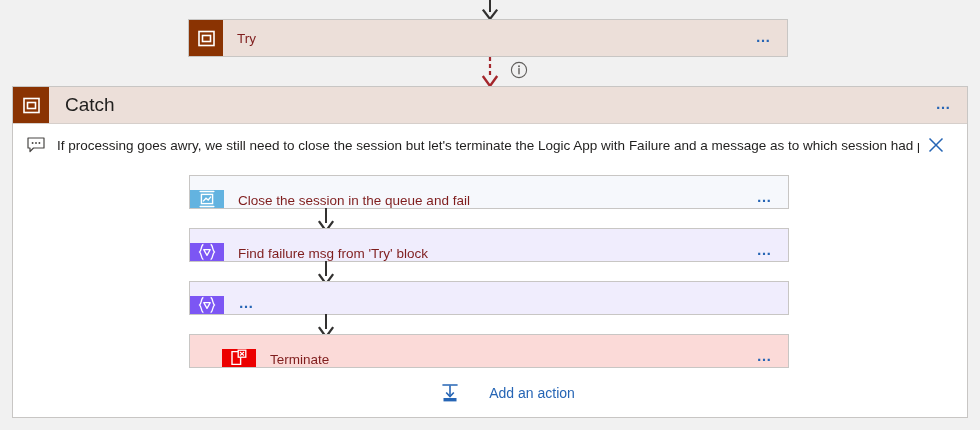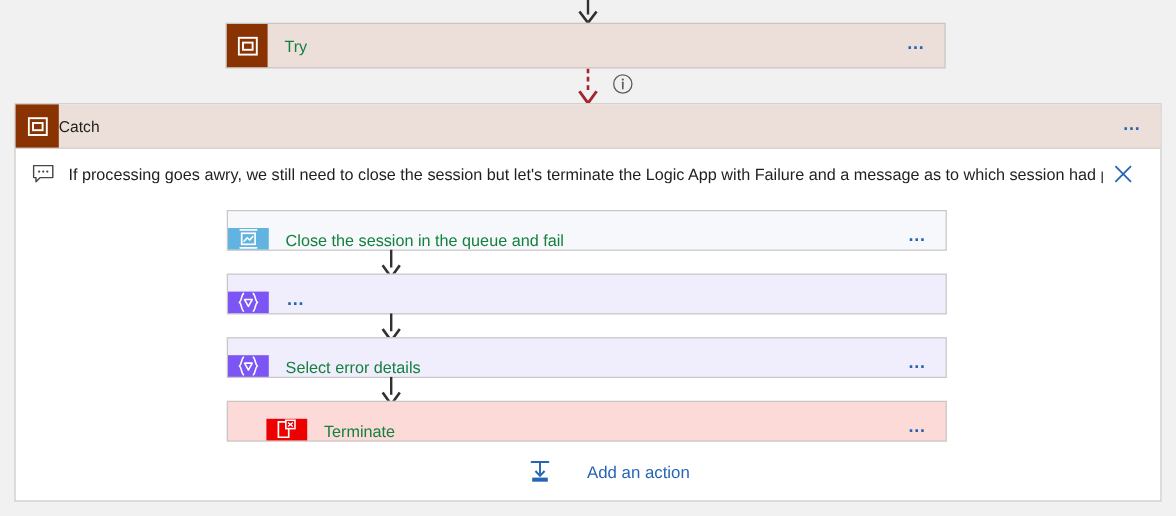--- a/index.html
+++ b/index.html
@@ -26,21 +26,21 @@
   }
   .card .ico{
     width:34px;min-width:34px;
     display:flex;align-items:center;justify-content:center;
   }
   .card .ttl{
     flex:1;
     display:flex;align-items:center;
     padding-left:14px;
     font-size:13.5px;
-    color:#15803d;
+    color:#7f1d1d;
     white-space:nowrap;
     overflow:hidden;
   }
   .dots{
     width:46px;min-width:46px;
     display:flex;align-items:center;justify-content:center;
     letter-spacing:2px;
     color:#2665b5;
     font-size:15px;
     line-height:1;
@@ -70,22 +70,22 @@
     height:36px;
     background:#ecdfd9;
     border-bottom:1px solid #d6cfcb;
     display:flex;align-items:stretch;
   }
   #catch-header .ico{
     width:36px;min-width:36px;background:#8a3302;
     display:flex;align-items:center;justify-content:center;
   }
   #catch-header .ttl{
-    flex:1;display:flex;align-items:center;
-    font-size:13px;
+    flex:1;display:flex;align-items:center;padding-left:16px;
+    font-size:19px;
   }
 
   
   #comment-row{
     position:absolute;left:0;top:37px;width:100%;height:42px;
     display:flex;align-items:center;
     padding:0 14px;
     box-sizing:border-box;
   }
   #comment-row .cicon{width:26px;min-width:26px;display:flex;align-items:center;}
@@ -223,39 +223,39 @@
     </div>
 
     <div class="card act" id="act-find">
       <div class="ico">
         <svg width="20" height="18" viewBox="0 0 20 18">
           <path d="M6.4 1.5 C4.2 1.5 4.6 7.4 2.6 9 C4.6 10.6 4.2 16.5 6.4 16.5" fill="none" stroke="#ffffff" stroke-width="1.3"></path>
           <path d="M13.6 1.5 C15.8 1.5 15.4 7.4 17.4 9 C15.4 10.6 15.8 16.5 13.6 16.5" fill="none" stroke="#ffffff" stroke-width="1.3"></path>
           <path d="M6.8 6.6 H13.2 L10 12.4 Z" fill="none" stroke="#ffffff" stroke-width="1.3" stroke-linejoin="round"></path>
         </svg>
       </div>
+      <div class="ttl">Find failure msg from 'Try' block</div>
       <div class="dots">…</div>
     </div>
 
     <div class="conn" id="conn2">
       <svg width="22" height="24" viewBox="0 0 22 24">
         <path d="M11 0 L11 15" stroke="#323130" stroke-width="2" fill="none"></path>
         <path d="M4.5 14 L11 23 L17.5 14" stroke="#323130" stroke-width="2.2" fill="none" stroke-linecap="square"></path>
       </svg>
     </div>
 
     <div class="card act" id="act-select">
       <div class="ico">
         <svg width="20" height="18" viewBox="0 0 20 18">
           <path d="M6.4 1.5 C4.2 1.5 4.6 7.4 2.6 9 C4.6 10.6 4.2 16.5 6.4 16.5" fill="none" stroke="#ffffff" stroke-width="1.3"></path>
           <path d="M13.6 1.5 C15.8 1.5 15.4 7.4 17.4 9 C15.4 10.6 15.8 16.5 13.6 16.5" fill="none" stroke="#ffffff" stroke-width="1.3"></path>
           <path d="M6.8 6.6 H13.2 L10 12.4 Z" fill="none" stroke="#ffffff" stroke-width="1.3" stroke-linejoin="round"></path>
         </svg>
       </div>
-      <div class="ttl">Select error details</div>
       <div class="dots">…</div>
     </div>
 
     <div class="conn" id="conn3">
       <svg width="22" height="24" viewBox="0 0 22 24">
         <path d="M11 0 L11 15" stroke="#323130" stroke-width="2" fill="none"></path>
         <path d="M4.5 14 L11 23 L17.5 14" stroke="#323130" stroke-width="2.2" fill="none" stroke-linecap="square"></path>
       </svg>
     </div>
 

